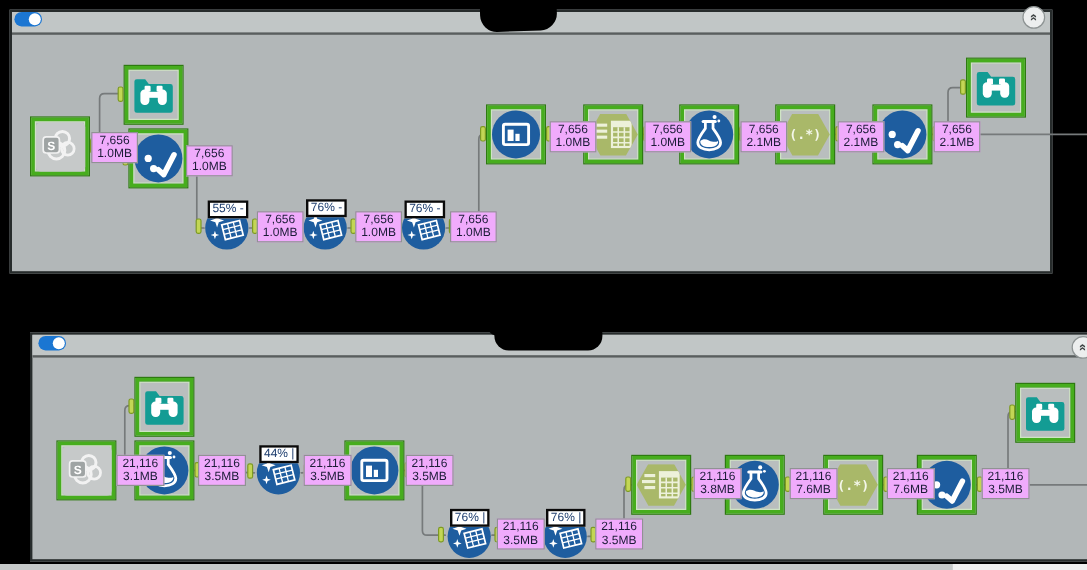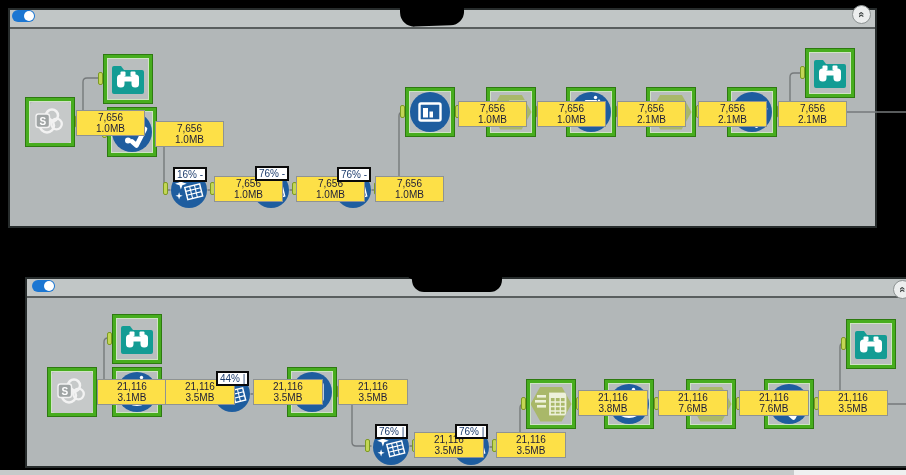--- a/index.html
+++ b/index.html
@@ -24,22 +24,22 @@
   .bluecirc{width:40px;height:40px;border-radius:50%;background:#1e5d9f;display:flex;
         align-items:center;justify-content:center;}
   .circle-tool .bluecirc{width:36px;height:36px;}
   .sp-inner{width:41px;height:41px;border-radius:4px;background:#c6c9c9;display:flex;
         align-items:center;justify-content:center;}
   .hex{width:41px;height:35px;background:#a9b869;
         clip-path:polygon(24% 0,76% 0,100% 50%,76% 100%,24% 100%,0 50%);
         display:flex;align-items:center;justify-content:center;}
   .regex-label{color:#f4f7ea;font-weight:bold;font-size:11px;
         font-family:"DejaVu Sans Mono",monospace;}
-  .ann{position:absolute;z-index:8;background:#fde047;border:1px solid #8f9393;
-        padding:1px 19px;font-size:10px;line-height:11px;color:#1c1c38;white-space:nowrap;
+  .ann{position:absolute;z-index:8;background:#f0abfc;border:1px solid #8f9393;
+        padding:1px 4px;font-size:10px;line-height:11px;color:#1c1c38;white-space:nowrap;
         text-align:center;}
   .ann span{display:block;}
   .pct{position:absolute;z-index:9;background:#fff;border:2px solid #0a0a0a;font-size:10px;
         line-height:11px;padding:0 2px;color:#1d3d6e;white-space:nowrap;}
   .port{position:absolute;width:5px;height:13px;background:#c3d655;border:1px solid #7d9a23;
         border-radius:2px;z-index:6;box-sizing:border-box;}
   .tool .port.in{left:-9px;top:14px}
   .tool .port.out{right:-9px;top:14px}
   .circle-tool .port.in{left:-8px;top:10px}
   .circle-tool .port.out{right:-8px;top:10px}
@@ -249,21 +249,21 @@
         </svg>
     </div>
   </div>
   <div class="tool" style="left:806px;top:49px">
     <span class="port in"></span>
     <svg width="40" height="40" viewBox="0 0 40 40">
         <use href="#g-binoc"></use>
       </svg>
   </div>
 
-  <div class="pct" style="left:173px;top:167px">16% -</div>
+  <div class="pct" style="left:173px;top:167px">55% -</div>
   <div class="pct" style="left:255px;top:166px">76% -</div>
   <div class="pct" style="left:337px;top:167px">76% -</div>
 
   <div class="ann" style="left:76px;top:110px">
     <span>7,656</span>
       <span>1.0MB</span>
   </div>
   <div class="ann" style="left:155px;top:121px">
     <span>7,656</span>
       <span>1.0MB</span>

